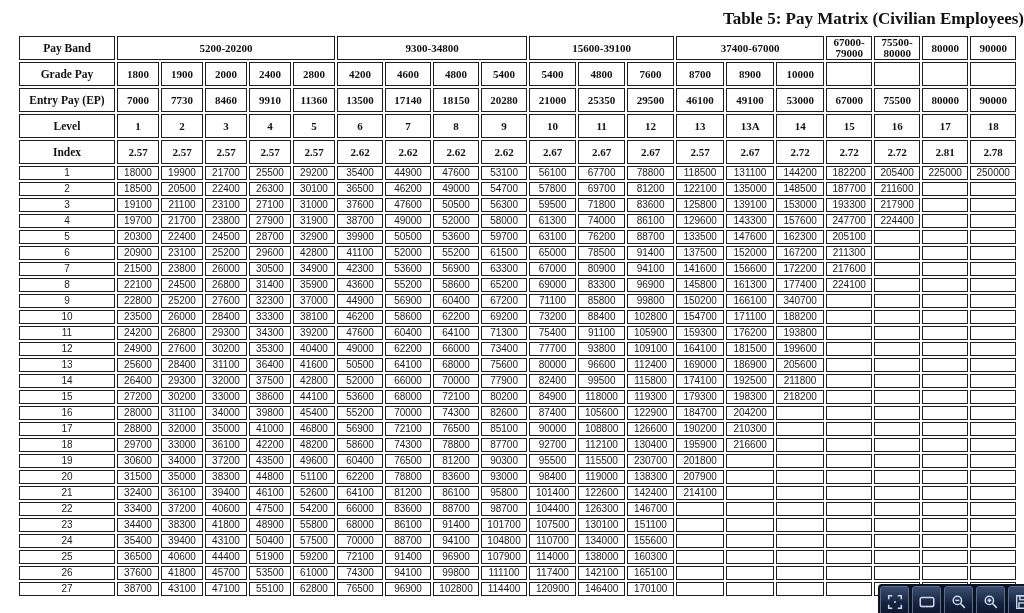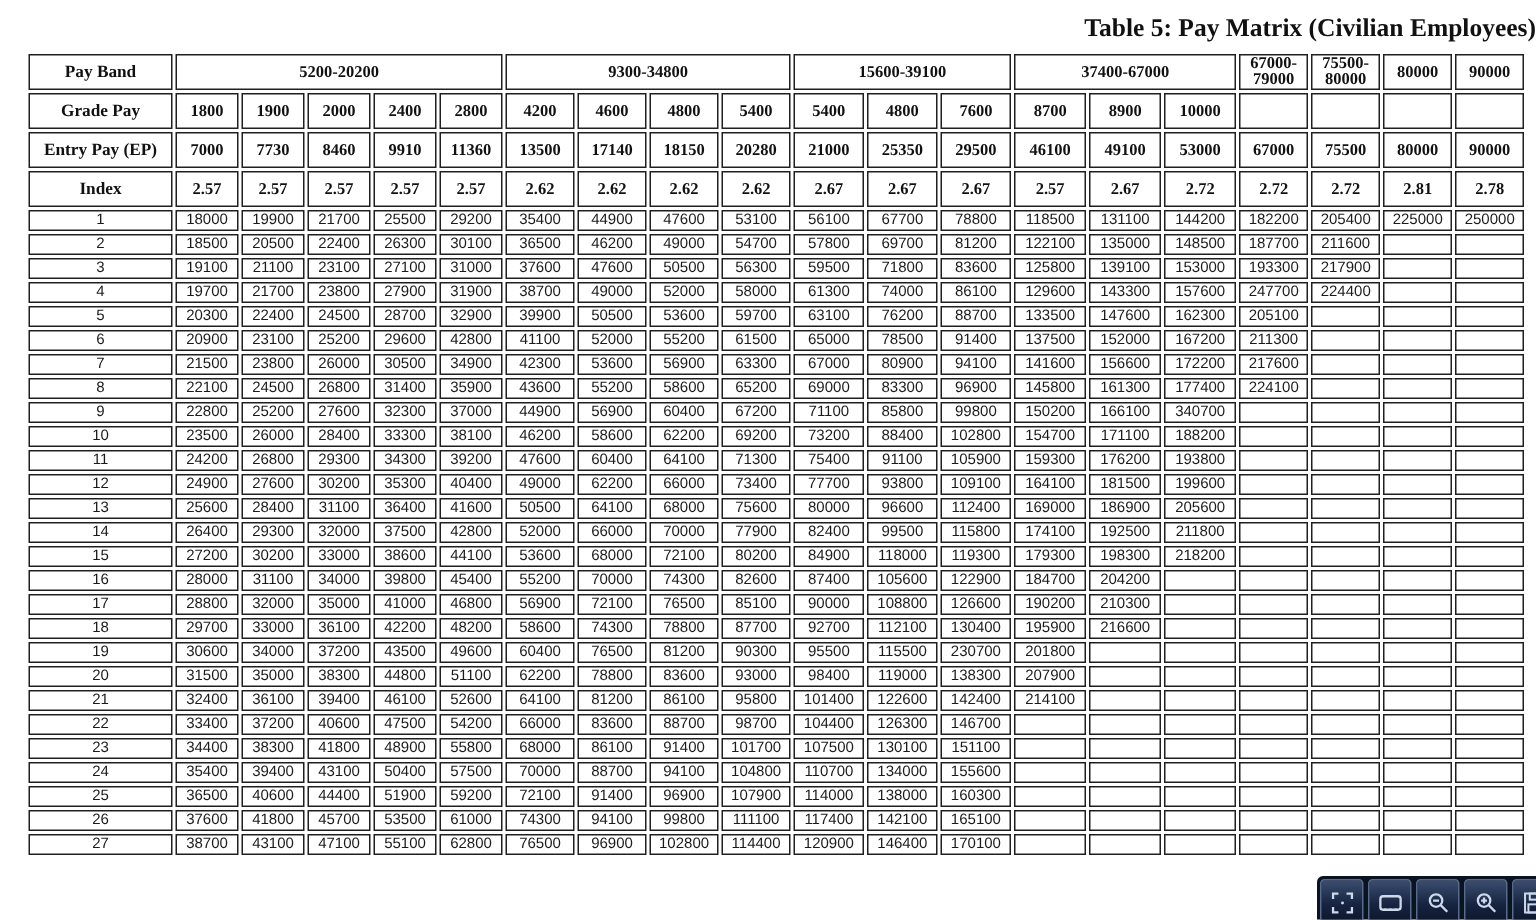--- a/index.html
+++ b/index.html
@@ -123,20 +123,42 @@
         <td class="hcell bg-blue">29500</td>
         <td class="hcell bg-blue">46100</td>
         <td class="hcell bg-blue">49100</td>
         <td class="hcell bg-blue">53000</td>
         <td class="hcell bg-blue">67000</td>
         <td class="hcell bg-blue">75500</td>
         <td class="hcell bg-blue">80000</td>
         <td class="hcell bg-blue">90000</td>
       </tr>
       <tr>
+        <td class="hcell hlabel bg-amber">Level</td>
+        <td class="hcell bg-amber">1</td>
+        <td class="hcell bg-amber">2</td>
+        <td class="hcell bg-amber">3</td>
+        <td class="hcell bg-amber">4</td>
+        <td class="hcell bg-amber">5</td>
+        <td class="hcell bg-amber">6</td>
+        <td class="hcell bg-amber">7</td>
+        <td class="hcell bg-amber">8</td>
+        <td class="hcell bg-amber">9</td>
+        <td class="hcell bg-amber">10</td>
+        <td class="hcell bg-amber">11</td>
+        <td class="hcell bg-amber">12</td>
+        <td class="hcell bg-amber">13</td>
+        <td class="hcell bg-amber">13A</td>
+        <td class="hcell bg-amber">14</td>
+        <td class="hcell bg-amber">15</td>
+        <td class="hcell bg-amber">16</td>
+        <td class="hcell bg-amber">17</td>
+        <td class="hcell bg-amber">18</td>
+      </tr>
+      <tr>
         <td class="hcell hlabel bg-gray">Index</td>
         <td class="hcell bg-gray">2.57</td>
         <td class="hcell bg-gray">2.57</td>
         <td class="hcell bg-gray">2.57</td>
         <td class="hcell bg-gray">2.57</td>
         <td class="hcell bg-gray">2.57</td>
         <td class="hcell bg-gray">2.62</td>
         <td class="hcell bg-gray">2.62</td>
         <td class="hcell bg-gray">2.62</td>
         <td class="hcell bg-gray">2.62</td>

